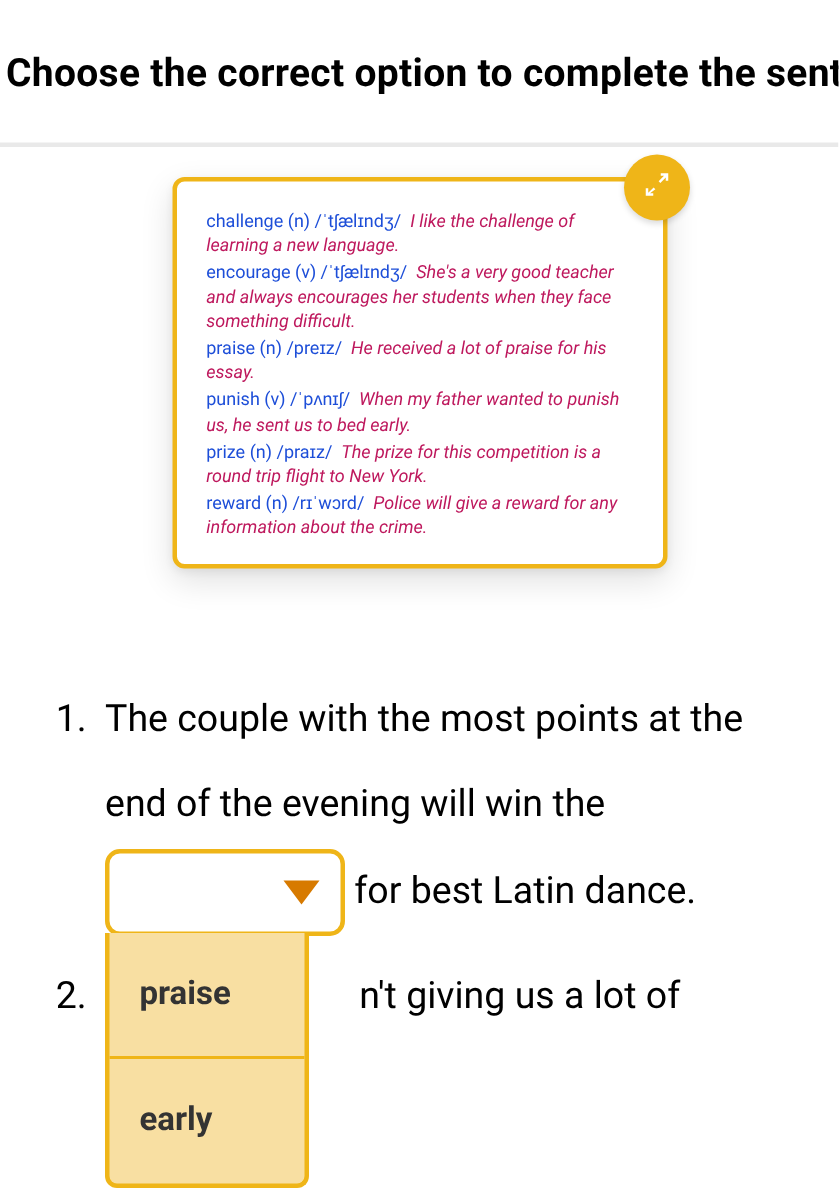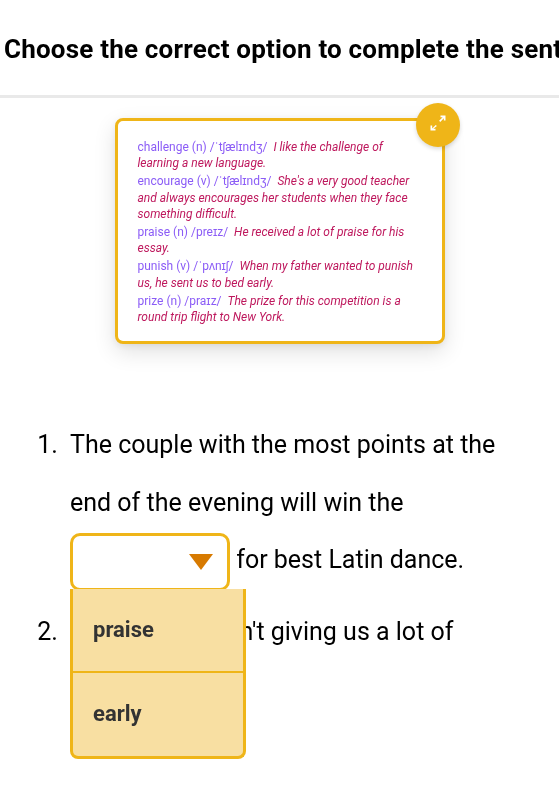--- a/index.html
+++ b/index.html
@@ -3,29 +3,29 @@
 <meta charset="utf-8">
 <style>
 html,body{margin:0;padding:0;font-family:"Segoe UI",-apple-system,BlinkMacSystemFont,Roboto,"Helvetica Neue",Arial,sans-serif;color:#000;background:#fff}
 .viewport{width:559px;height:801px;overflow:hidden;position:relative;box-sizing:border-box}
 .instruction{font-size:26px;font-weight:700;letter-spacing:.2px;padding:32px 0 28px 4px;border-bottom:3px solid #e9e9e9;line-height:1.35;white-space:nowrap}
 .vocab-wrap{display:flex;justify-content:center;padding:20px 0}
 .vocab-card{position:relative;width:330px;border:3px solid #efb518;border-radius:8px;background:#fff;padding:16px 20px 14px 20px;box-sizing:border-box;box-shadow:0 8px 22px rgba(0,0,0,.12),0 2px 6px rgba(0,0,0,.06)}
 .expand-btn{position:absolute;top:-18px;right:-18px;width:44px;height:44px;border-radius:50%;background:#efb518;display:flex;align-items:center;justify-content:center;cursor:pointer;box-shadow:0 2px 4px rgba(0,0,0,.15)}
 .expand-btn svg{width:20px;height:20px;fill:#fff}
 .vocab-entry{font-size:12px;line-height:1.35;margin:2px 0;color:#333}
-.vocab-term{font-style:normal;color:#8b5cf6}
+.vocab-term{font-style:normal;color:#1d4ed8}
 .vocab-example{font-style:italic;color:#be185d}
 .questions{padding:40px 10px 0 10px;font-size:25px;line-height:2.3}
 ol.qlist{margin:12px;padding-left:42px}
 ol.qlist>li{padding-left:6px;margin-bottom:12px}
 .select-wrap{display:inline-block;vertical-align:middle;position:relative}
 .select-box{display:inline-flex;align-items:center;justify-content:flex-end;box-sizing:border-box;width:160px;height:58px;border:3px solid #efb518;border-radius:10px;background:#fff;padding:0 14px 0 14px;cursor:pointer}
 .select-box .caret{width:0;height:0;border-left:12px solid transparent;border-right:12px solid transparent;border-top:16px solid #d77a00}
-.dropdown{position:absolute;top:56px;left:0;width:176px;border:3px solid #efb518;border-top:none;border-bottom-left-radius:8px;border-bottom-right-radius:8px;background:#f8dfa2;z-index:5;box-sizing:border-box}
+.dropdown{position:absolute;top:56px;left:0;width:136px;border:3px solid #efb518;border-top:none;border-bottom-left-radius:8px;border-bottom-right-radius:8px;background:#f8dfa2;z-index:5;box-sizing:border-box}
 .dropdown .opt{padding:16px 20px;font-size:22px;font-weight:700;color:#333;cursor:pointer}
 .dropdown .sep{height:0;border-top:2px solid #efb518}
 .select-box.collapsed{width:120px}
 </style>
 </head>
 <body>
 <div class="viewport">
 
 <div class="instruction">Choose the correct option to complete the sentences.</div>
 
@@ -37,20 +37,21 @@
               <path d="M4 20l6-6-2-2-6 6v2h2zm16-16l-6 6 2 2 6-6V4h-2zM14 4l2 2 4-4V0h-2l-4 4zm-4 16l-2-2-4 4v2h2l4-4z" opacity="0"></path>
               <path d="M15 3h6v6h-2V6.4l-4.3 4.3-1.4-1.4L17.6 5H15V3zM9 21H3v-6h2v3.6l4.3-4.3 1.4 1.4L6.4 19H9v2z"></path>
             </svg>
       </span>
     </div>
     <div class="vocab-entry"><span class="vocab-term">challenge (n) /ˈtʃælɪndʒ/</span>&nbsp;&nbsp;<span class="vocab-example">I like the challenge of learning a new language.</span></div>
     <div class="vocab-entry"><span class="vocab-term">encourage (v) /ˈtʃælɪndʒ/</span>&nbsp;&nbsp;<span class="vocab-example">She's a very good teacher and always encourages her students when they face something difficult.</span></div>
     <div class="vocab-entry"><span class="vocab-term">praise (n) /preɪz/</span>&nbsp;&nbsp;<span class="vocab-example">He received a lot of praise for his essay.</span></div>
     <div class="vocab-entry"><span class="vocab-term">punish (v) /ˈpʌnɪʃ/</span>&nbsp;&nbsp;<span class="vocab-example">When my father wanted to punish us, he sent us to bed early.</span></div>
     <div class="vocab-entry"><span class="vocab-term">prize (n) /praɪz/</span>&nbsp;&nbsp;<span class="vocab-example">The prize for this competition is a round trip flight to New York.</span></div>
+    <div class="vocab-entry"><span class="vocab-term">reward (n) /rɪˈwɔrd/</span>&nbsp;&nbsp;<span class="vocab-example">Police will give a reward for any information about the crime.</span></div>
   </div>
 </div>
 
 <div class="questions">
   <ol class="qlist">
     <li>
       <span>The couple with the most points at the end of the evening will win the </span>
       <span class="select-wrap">
         <span class="select-box">
           <span class="caret"></span>

